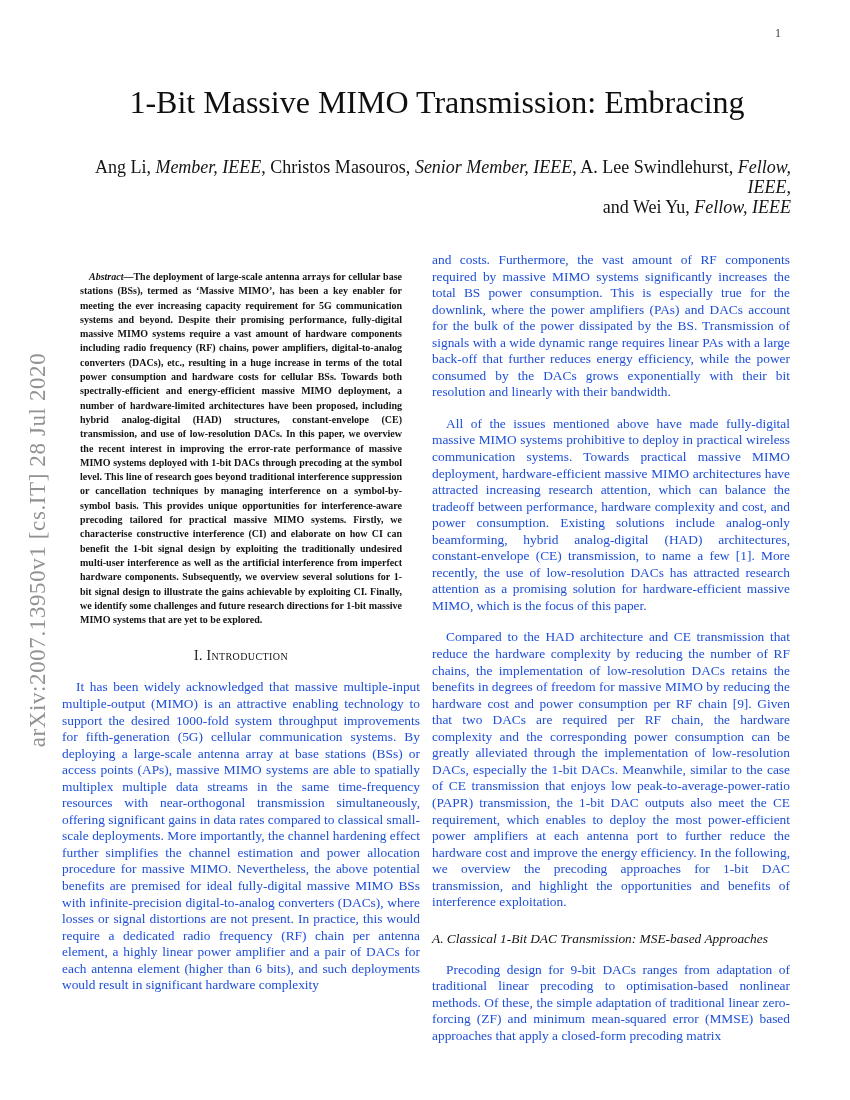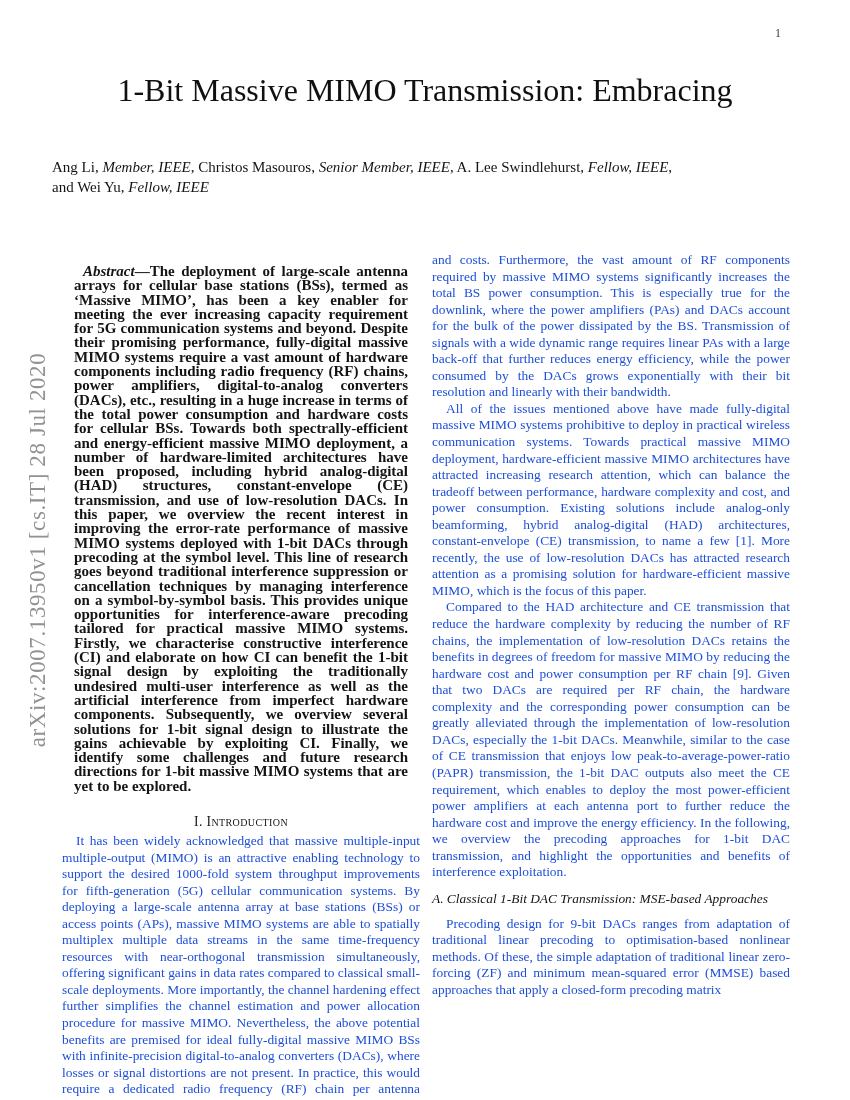--- a/index.html
+++ b/index.html
@@ -34,48 +34,48 @@
     white-space: nowrap;
     font-size: 23px;
     letter-spacing: 0.6px;
     color: #929292;
   }
   .title {
     position: absolute;
     left: 61px;
     top: 70px;
     width: 728px;
-    margin: 0;
+    margin: 12px;
     text-align: center;
     font-size: 32px;
     line-height: 40px;
     font-weight: 400;
     color: #101010;
   }
   .authors {
     position: absolute;
-    left: 52px;
+    left: 63px;
     top: 157px;
     width: 728px;
-    text-align: left;
-    font-size: 15px;
+    text-align: right;
+    font-size: 18px;
     line-height: 20px;
     color: #141414;
   }
   .it { font-style: italic; }
   .col {
     position: absolute;
     top: 252px;
     width: 358px;
   }
   .col-left  { left: 62px; }
   .col-right { left: 432px; }
   .abstract {
-    margin: 12px;
-    font-size: 15px;
+    margin: 18px;
+    font-size: 10px;
     line-height: 14.3px;
     font-weight: 700;
     text-align: justify;
     text-indent: 9px;
     hyphens: auto;
     color: #141414;
   }
   .abs-label { font-style: italic; }
   .sec-heading {
     margin: 21px 0 3px 0;
@@ -87,23 +87,23 @@
     color: #141414;
   }
   .body-p {
     margin: 0;
     font-size: 13.4px;
     line-height: 16.55px;
     text-align: justify;
     hyphens: auto;
     color: #1d4ed8;
   }
-  .indent { text-indent: 14px; }
+  .indent { text-indent: 14px; margin-top: 15px; }
   .subsec-heading {
-    margin: 10px 0 9px 0;
+    margin: 20px 0 9px 0;
     font-size: 13.4px;
     font-weight: 400;
     font-style: italic;
     color: #141414;
   }
 </style>
 </head>
 <body>
 
 <div class="page">

